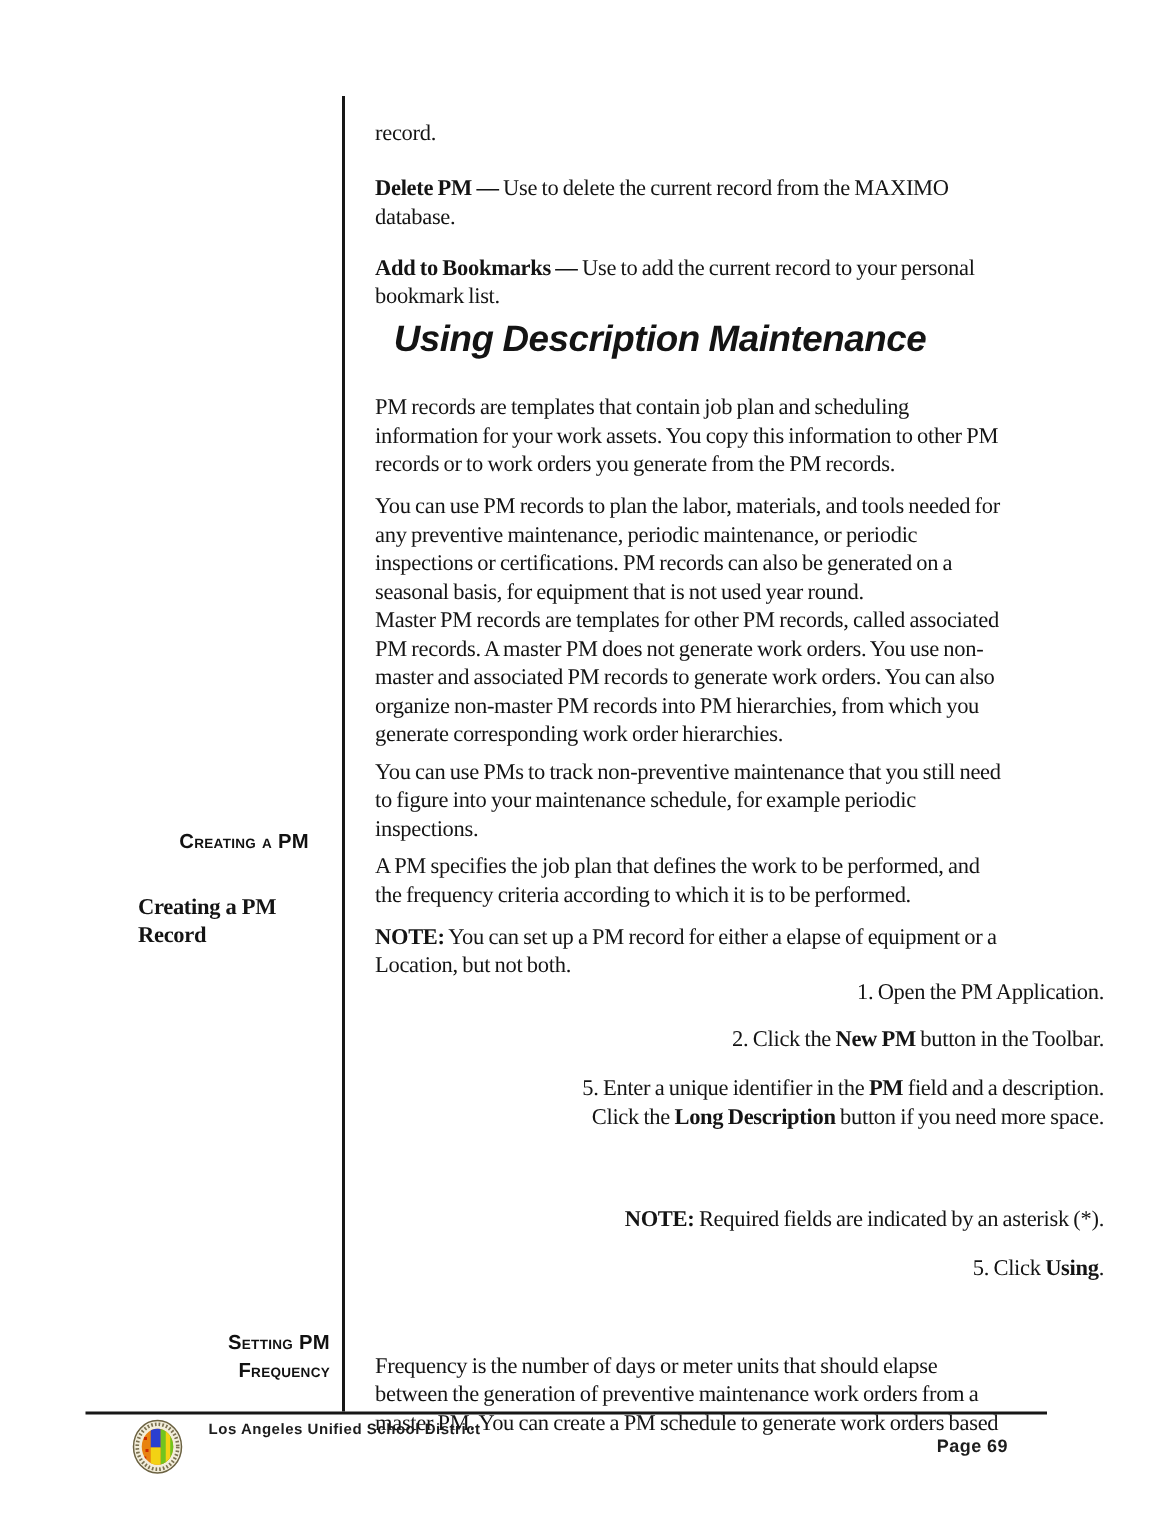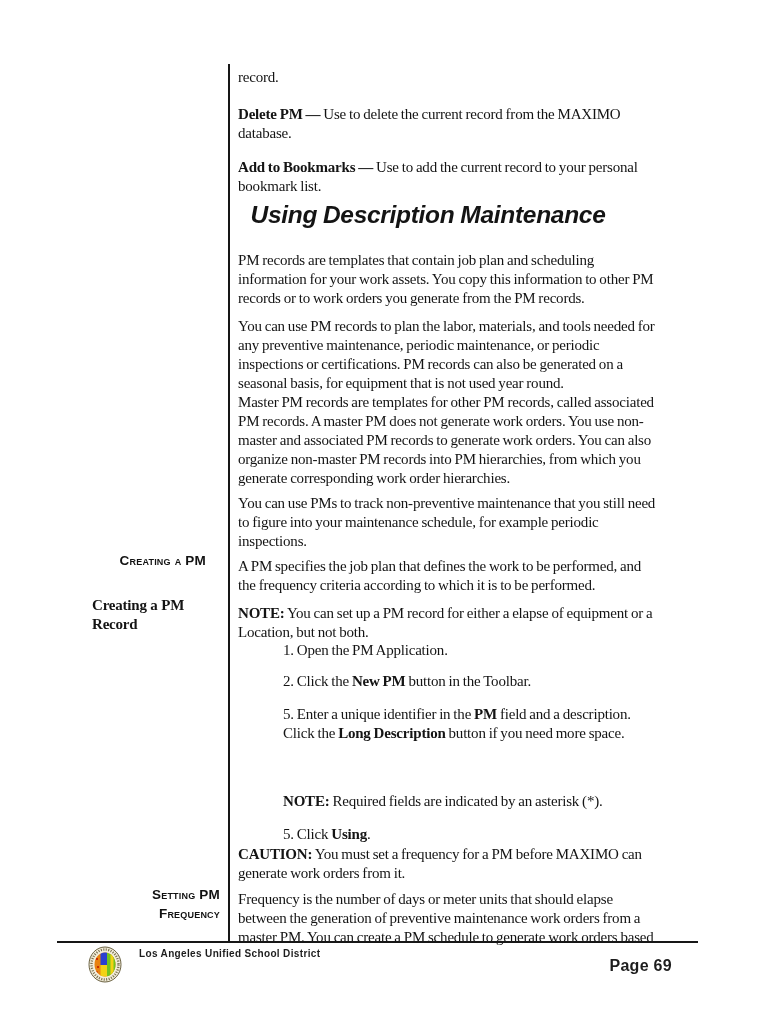--- a/index.html
+++ b/index.html
@@ -5,26 +5,26 @@
   html,body{margin:0;padding:0;}
   body{
     width:768px;height:1024px;background:#ffffff;position:relative;overflow:hidden;
     font-family:"Liberation Serif", serif;color:#141414;
   }
   .page{position:absolute;inset:0;}
   
   .divider-v{position:absolute;left:228px;top:64px;width:2px;height:877px;background:#171717;}
   
   .blk{
-    position:absolute;left:234px;width:486px;margin:4px;
+    position:absolute;left:234px;width:486px;margin:16px;
     font-size:15px;line-height:19px;letter-spacing:-0.2px;word-spacing:-0.6px;
     white-space:pre-line;
   }
   .blk b{font-weight:bold;}
-  .ind{left:279px;width:441px;}
+  .ind{left:279px;width:441px;text-align:right;}
   #b-record{top:64px}
   #b-delete{top:101px}
   #b-book{top:154px}
   #b-title{
     top:195px;width:380px;text-align:center;
     font-family:"Liberation Sans", sans-serif;font-style:italic;font-weight:bold;
     font-size:24.5px;line-height:32px;letter-spacing:-0.3px;white-space:normal;
   }
   #b-p1{top:247px}
   #b-p2{top:313px}
@@ -56,21 +56,21 @@
   
   .hline{position:absolute;left:57px;top:941px;width:641px;height:2px;background:#171717;}
   .logo{position:absolute;left:88px;top:946px;}
   .district{
     position:absolute;left:139px;top:948px;margin:0;
     font-family:"Liberation Sans", sans-serif;font-size:10px;font-weight:600;
     letter-spacing:0.35px;color:#1d1d1d;
   }
   .pagenum{
     position:absolute;left:560px;top:957px;width:112px;text-align:right;margin:0;
-    font-family:"Liberation Sans", sans-serif;font-size:16px;font-weight:600;
+    font-family:"Liberation Sans", sans-serif;font-size:12px;font-weight:600;
     letter-spacing:0.3px;color:#1d1d1d;
   }
 </style>
 </head>
 <body>
 
 <div class="page">
 
   <div class="divider-v"></div>
 
@@ -122,22 +122,20 @@
   <p class="blk ind" id="b-s2"><span>2. Click the </span><b>New PM</b><span> button in the Toolbar.</span></p>
 
   <p class="blk ind" id="b-s3"><span>5. Enter a unique identifier in the </span><b>PM</b><span> field and a description.
 Click the </span><b>Long Description</b><span> button if you need more space.</span></p>
 
 
   <p class="blk ind" id="b-note2"><b>NOTE:</b><span> Required fields are indicated by an asterisk (*).</span></p>
 
   <p class="blk ind" id="b-s5"><span>5. Click </span><b>Using</b><span>.</span></p>
 
-  <p class="blk" id="b-caution"><b>CAUTION:</b><span> You must set a frequency for a PM before MAXIMO can
-generate work orders from it.</span></p>
 
   <p class="blk" id="b-freq">Frequency is the number of days or meter units that should elapse
 between the generation of preventive maintenance work orders from a
 master PM. You can create a PM schedule to generate work orders based</p>
 
   <div class="hline"></div>
 
   <span class="logo">
     <svg width="34" height="37" viewBox="0 0 34 37">
       <ellipse cx="17" cy="18.5" rx="16" ry="17.5" fill="#f2edda" stroke="#6b6242" stroke-width="1"></ellipse>

